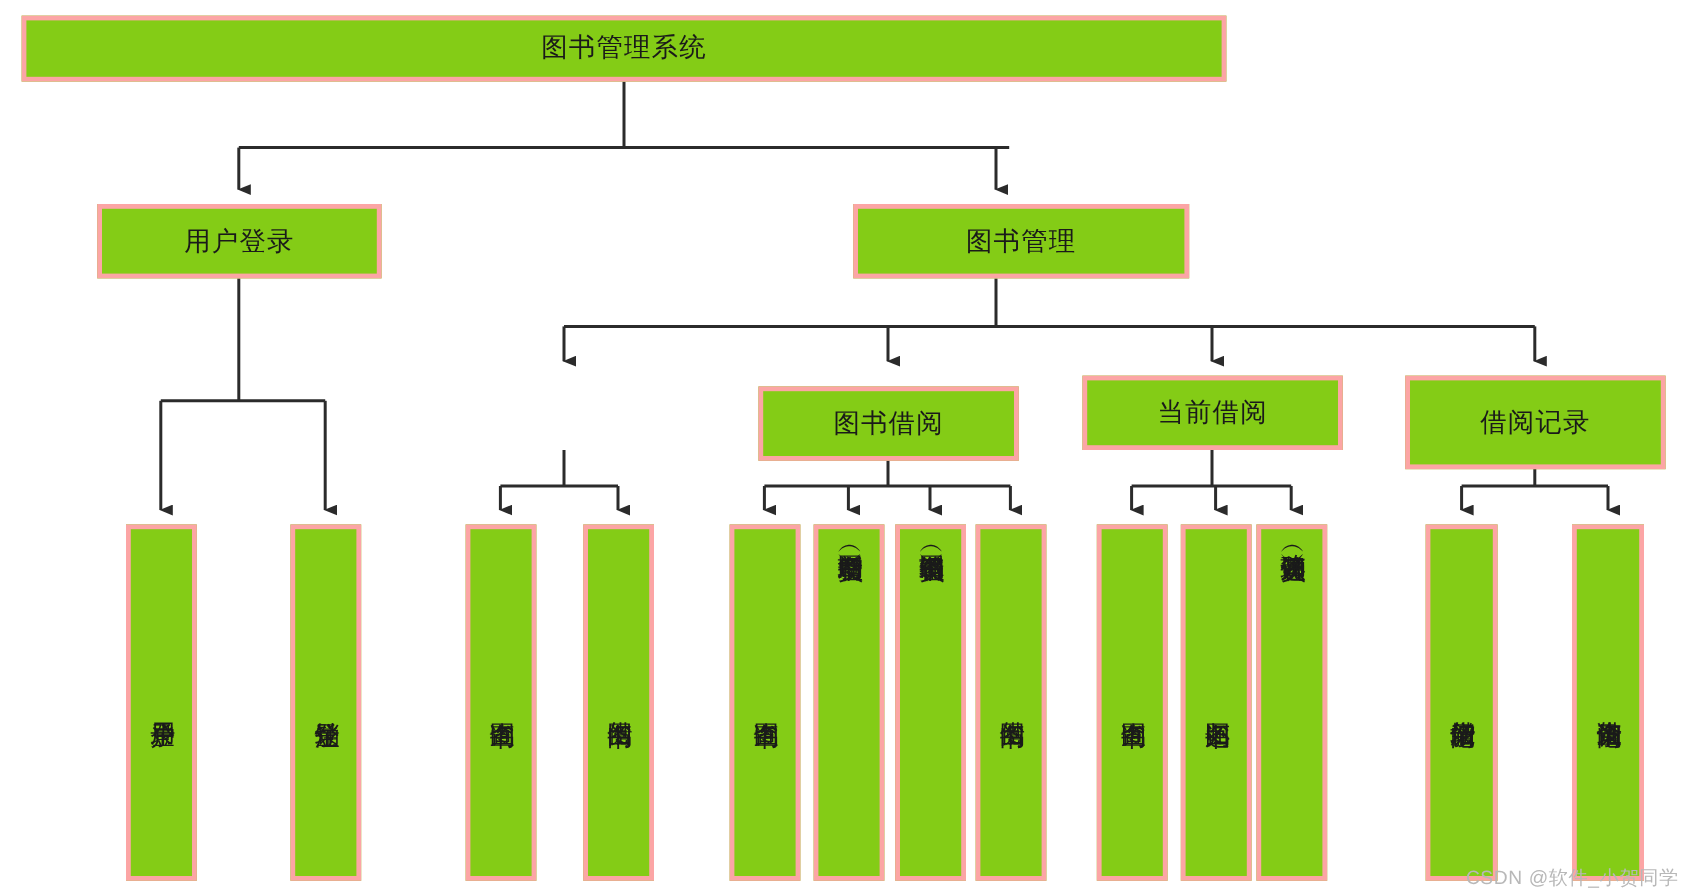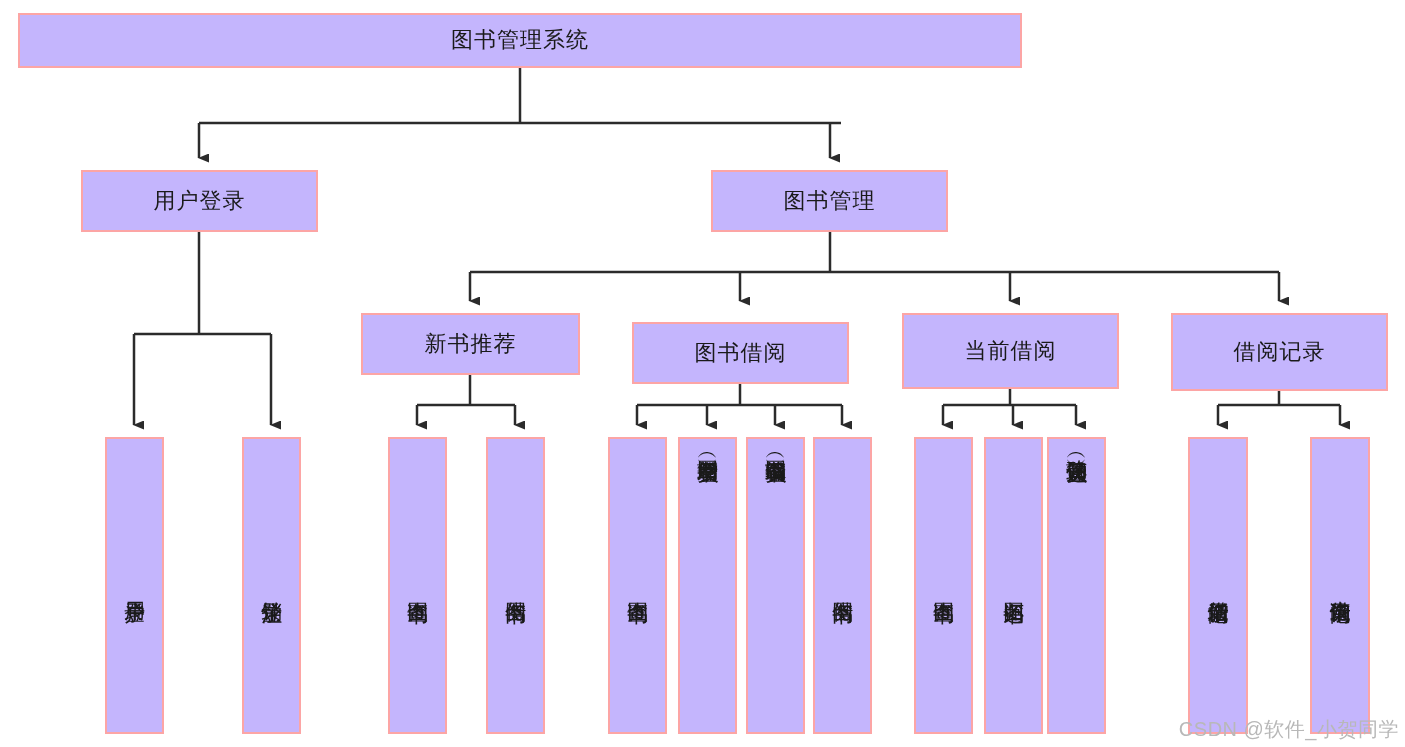--- a/index.html
+++ b/index.html
@@ -22,22 +22,22 @@
     position: absolute;
     left: 0;
     top: 0;
     width: 1405px;
     height: 747px;
     pointer-events: none;
   }
   .node {
     position: absolute;
     box-sizing: border-box;
-    background: #c4b5fd;
-    border: 2px solid #fca5a5;
+    background: #84cc16;
+    border: 4px solid #fca5a5;
     display: flex;
     align-items: center;
     justify-content: center;
     color: #1a1a1a;
     z-index: 2;
   }
   .node-h {
     font-size: 22px;
     letter-spacing: 1px;
     line-height: 1.2;
@@ -64,21 +64,21 @@
     text-align: center;
     letter-spacing: 0.5px;
   }
   .node-v.vtop {
     align-items: flex-start;
   }
   #watermark {
     position: absolute;
     right: 6px;
     bottom: 4px;
-    font-size: 20px;
+    font-size: 16px;
     color: #b8b8b8;
     letter-spacing: 0.5px;
     white-space: nowrap;
     z-index: 5;
   }
 </style>
 </head>
 <body>
 
 <div id="diagram-root">
@@ -129,25 +129,24 @@
       <path d="M1279,375 L1279,405"></path>
       <path d="M1218,405 L1340,405"></path>
       <path d="M1218,405 L1218,425" marker-end="url(#arrowhead)"></path>
       <path d="M1340,405 L1340,425" marker-end="url(#arrowhead)"></path>
     </g>
   </svg>
 
   <div class="node node-h node-root" style="left:18px; top:13px; width:1004px; height:55px;">图书管理系统</div>
 
   <div class="node node-h" style="left:81px; top:170px; width:237px; height:62px;">用户登录</div>
-  <div class="node node-h" style="left:711px; top:170px; width:237px; height:62px;">图书管理</div>
+  <div class="node node-h" style="left:711px; top:170px; width:280px; height:62px;">图书管理</div>
 
-  <div class="node node-h" style="left:361px; top:313px; width:219px; height:62px;">新书推荐</div>
   <div class="node node-h" style="left:632px; top:322px; width:217px; height:62px;">图书借阅</div>
-  <div class="node node-h" style="left:902px; top:313px; width:217px; height:76px;">当前借阅</div>
+  <div class="node node-h" style="left:902px; top:313px; width:217px; height:62px;">当前借阅</div>
   <div class="node node-h" style="left:1171px; top:313px; width:217px; height:78px;">借阅记录</div>
 
   <div class="node node-v" style="left:105px; top:437px; width:59px; height:297px;">
     <span class="vtext">用户登录</span>
   </div>
   <div class="node node-v" style="left:242px; top:437px; width:59px; height:297px;">
     <span class="vtext">注销登录</span>
   </div>
 
   <div class="node node-v" style="left:388px; top:437px; width:59px; height:297px;">

